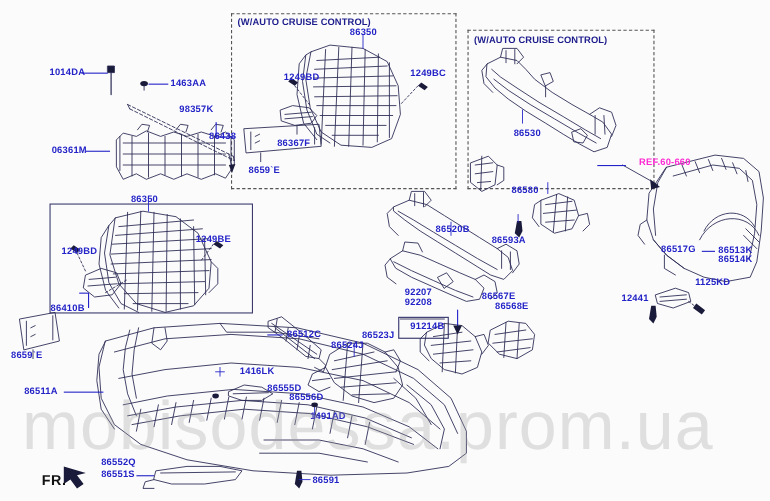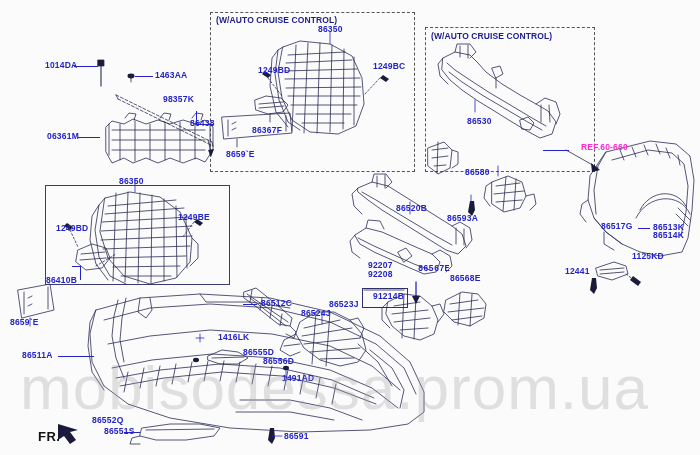--- a/index.html
+++ b/index.html
@@ -374,34 +374,34 @@
   <div class="lbl" style="left:119px; top:177px;">86350</div>
   <div class="lbl" style="left:56px; top:224px;">1249BD</div>
   <div class="lbl" style="left:178px; top:213px;">1249BE</div>
   <div class="lbl" style="left:46px; top:276px;">86410B</div>
 
   <div class="lbl" style="left:465px; top:168px;">86580</div>
   <div class="lbl" style="left:396px; top:204px;">86520B</div>
   <div class="lbl" style="left:447px; top:214px;">86593A</div>
   <div class="lbl" style="left:368px; top:261px;">92207</div>
   <div class="lbl" style="left:368px; top:270px;">92208</div>
-  <div class="lbl" style="left:418px; top:265px;font-family:Liberation Mono, monospace;">86567E</div>
+  <div class="lbl" style="left:438px; top:265px;">86567E</div>
   <div class="lbl" style="left:418px; top:274px;margin-left:32px;">86568E</div>
   <div class="lbl" style="left:373px; top:292px;">91214B</div>
 
   <div class="lbl" style="left:10px; top:318px;">8659`E</div>
   <div class="lbl" style="left:261px; top:299px;">86512C</div>
   <div class="lbl" style="left:317px; top:300px;padding-left:12px;">86523J</div>
   <div class="lbl" style="left:301px; top:309px;">86524J</div>
   <div class="lbl" style="left:218px; top:333px;">1416LK</div>
   <div class="lbl" style="left:243px; top:348px;">86555D</div>
   <div class="lbl" style="left:243px; top:357px;padding-left:20px;">86556D</div>
   <div class="lbl" style="left:22px; top:351px;">86511A</div>
   <div class="lbl" style="left:282px; top:374px;text-align:center;">1491AD</div>
-  <div class="lbl" style="left:92px; top:427px;margin-left:12px;">86551S</div>
+  <div class="lbl" style="left:92px; top:427px;">86551S</div>
   <div class="lbl" style="left:92px; top:416px;">86552Q</div>
   <div class="lbl" style="left:284px; top:432px;">86591</div>
 
   <div class="lbl fr" style="left:38px; top:432px;">FR.</div>
 
   <div class="wm">mobisodessa.prom.ua</div>
 
 </div>
 
 </body></html>

